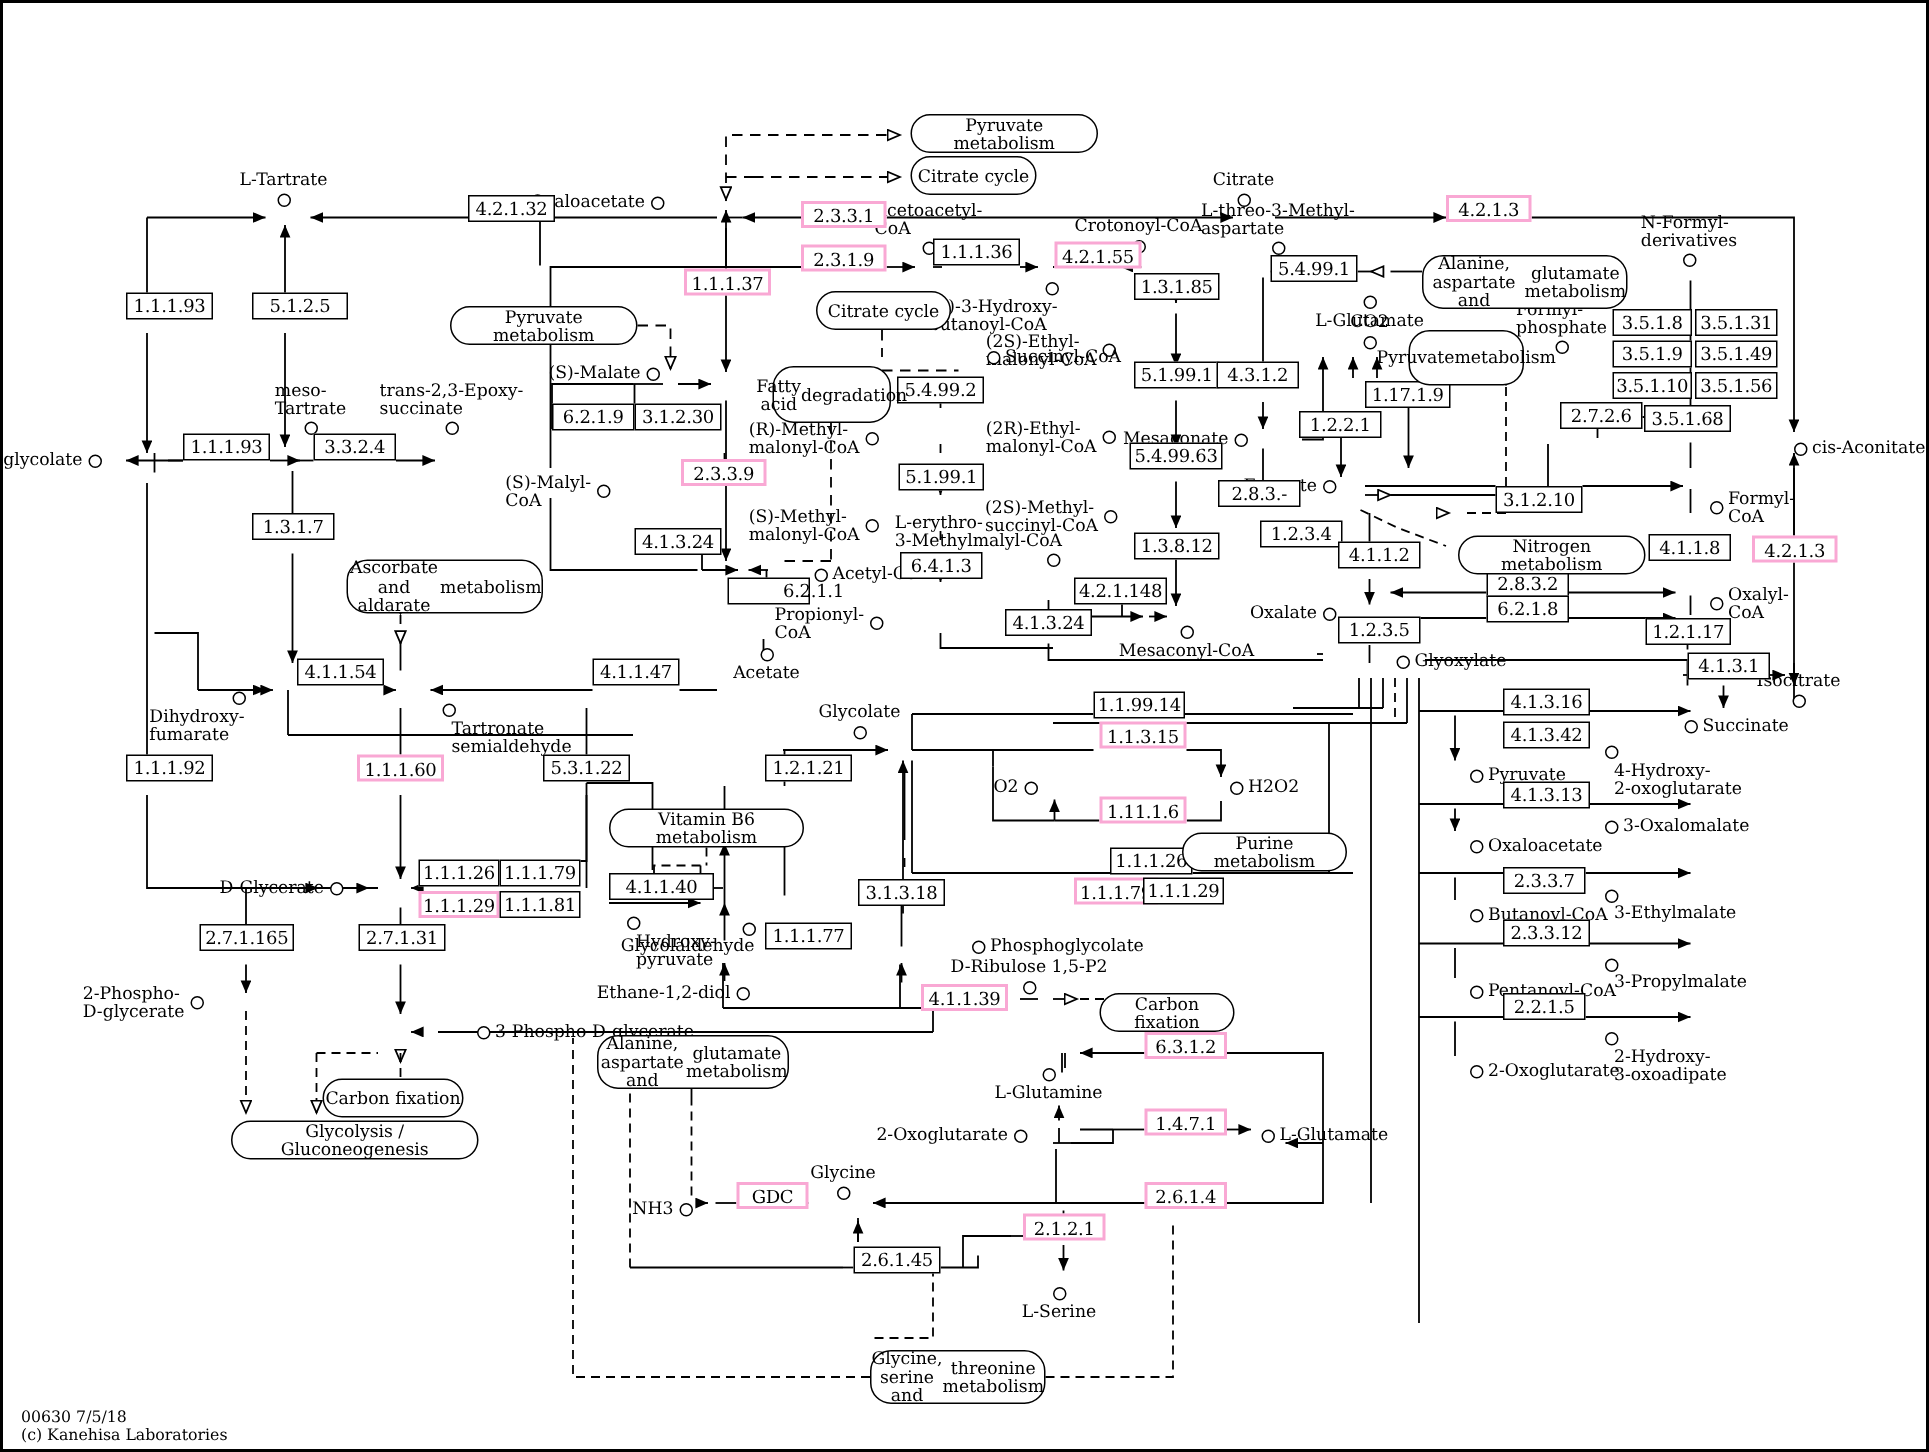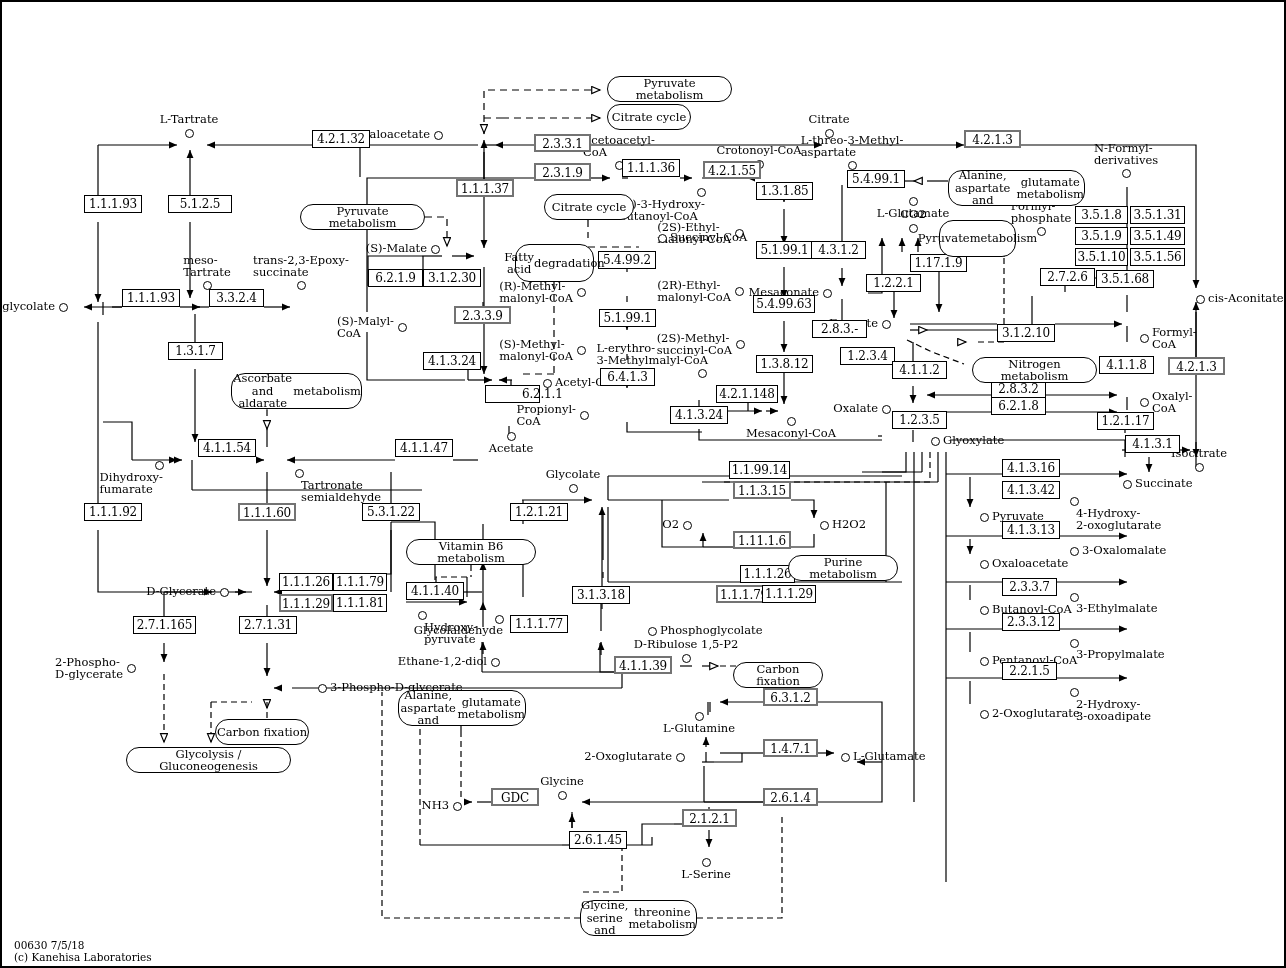--- a/index.html
+++ b/index.html
@@ -7,21 +7,21 @@
   #map{position:relative;width:1286px;height:968px;background:#fff;
        border:2px solid #000;box-sizing:border-box;overflow:hidden;}
   #svg-layer{position:absolute;left:0;top:0;width:1286px;height:968px;}
   .lbl{position:absolute;font-size:11.5px;color:#000;white-space:nowrap;line-height:11.5px;}
   .lbl.c{transform:translateX(-50%);}
   .lbl.r{transform:translateX(-100%);}
   .lbl2{line-height:12px;}
   .ec{position:absolute;border:1px solid #000;background:#fff;
       font-size:12px;color:#000;height:18px;line-height:17px;text-align:center;
       white-space:nowrap;box-sizing:border-box;letter-spacing:-0.2px;}
-  .ec.red{border:2px solid #737373;}
+  .ec.red{border:2px solid #f9a8d4;}
   .node{position:absolute;width:9px;height:9px;border:1.4px solid #000;
         border-radius:50%;background:#fff;box-sizing:border-box;}
   .pway{position:absolute;border:1.4px solid #000;border-radius:14px;background:#fff;
         font-size:11.5px;text-align:center;color:#000;display:flex;
         align-items:center;justify-content:center;box-sizing:border-box;line-height:12.5px;}
   #title-box{position:absolute;left:40px;top:46px;width:370px;height:24px;
       border:2px solid #000;background:#fff;box-sizing:border-box;
       font-size:14px;letter-spacing:1.1px;text-align:center;line-height:21px;color:#000;}
   #footer{position:absolute;left:12px;top:938px;font-size:10.5px;line-height:11.5px;color:#000;}
 </style>
@@ -639,21 +639,21 @@
       <div class="ec" style="left: 166px; top: 340px; width: 55px;">1.3.1.7</div>
       <div class="ec" style="left: 82px; top: 501px; width: 58px;">1.1.1.92</div>
       <div class="ec" style="left: 196px; top: 437px; width: 58px;">4.1.1.54</div>
       <div class="ec" style="left: 393px; top: 437px; width: 58px;">4.1.1.47</div>
       <div class="ec red" style="left: 236px; top: 501px; width: 58px;">1.1.1.60</div>
       <div class="ec" style="left: 360px; top: 501px; width: 58px;">5.3.1.22</div>
       <div class="ec" style="left: 277px; top: 571px; width: 54px;">1.1.1.26</div>
       <div class="ec" style="left: 331px; top: 571px; width: 54px;">1.1.1.79</div>
       <div class="ec red" style="left: 277px; top: 592px; width: 54px;">1.1.1.29</div>
       <div class="ec" style="left: 331px; top: 592px; width: 54px;">1.1.1.81</div>
-      <div class="ec" style="left: 404px; top: 580px; width: 58px;">4.1.1.40</div>
+      <div class="ec" style="left: 404px; top: 580px; width: 70px;">4.1.1.40</div>
       <div class="ec" style="left: 131px; top: 614px; width: 63px;">2.7.1.165</div>
       <div class="ec" style="left: 237px; top: 614px; width: 58px;">2.7.1.31</div>
       <div class="ec red" style="left: 454px; top: 177px; width: 58px;">1.1.1.37</div>
       <div class="ec red" style="left: 532px; top: 132px; width: 57px;">2.3.3.1</div>
       <div class="ec red" style="left: 532px; top: 161px; width: 57px;">2.3.1.9</div>
       <div class="ec" style="left: 620px; top: 157px; width: 58px;">1.1.1.36</div>
       <div class="ec red" style="left: 701px; top: 159px; width: 58px;">4.2.1.55</div>
       <div class="ec" style="left: 754px; top: 180px; width: 57px;">1.3.1.85</div>
       <div class="ec" style="left: 754px; top: 239px; width: 57px;">5.1.99.1</div>
       <div class="ec" style="left: 751px; top: 293px; width: 62px;">5.4.99.63</div>
@@ -752,21 +752,21 @@
       </div>
       <div class="pway" style="left: 404px; top: 537px; width: 130px; height: 26px;">
         <div>Vitamin B6 metabolism</div>
       </div>
       <div class="pway" style="left: 731px; top: 660px; width: 90px; height: 26px;">
         <div>Carbon fixation</div>
       </div>
       <div class="pway" style="left: 213px; top: 717px; width: 94px; height: 26px;">
         <div>Carbon fixation</div>
       </div>
-      <div class="pway" style="left: 124px; top: 745px; width: 165px; height: 26px;">
+      <div class="pway" style="left: 152px; top: 745px; width: 165px; height: 26px;">
         <div>Glycolysis / Gluconeogenesis</div>
       </div>
       <div class="pway" style="left: 396px; top: 688px; width: 128px; height: 36px;">
         <div>Alanine, aspartate and</div>
         <div>glutamate metabolism</div>
       </div>
       <div class="pway" style="left: 578px; top: 898px; width: 117px; height: 36px;">
         <div>Glycine, serine and</div>
         <div>threonine metabolism</div>
       </div>

